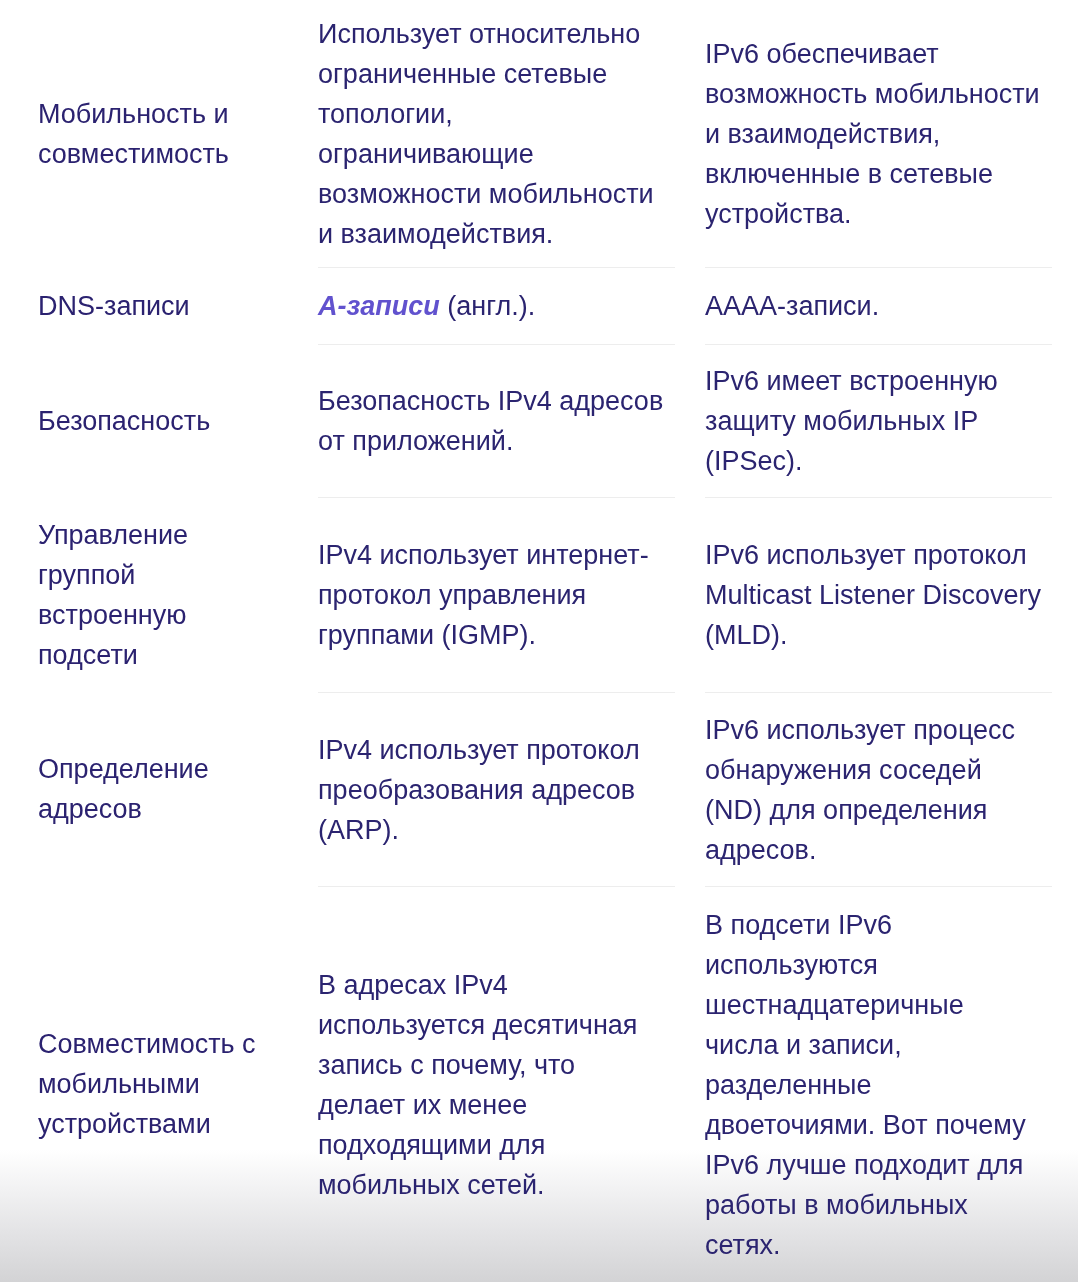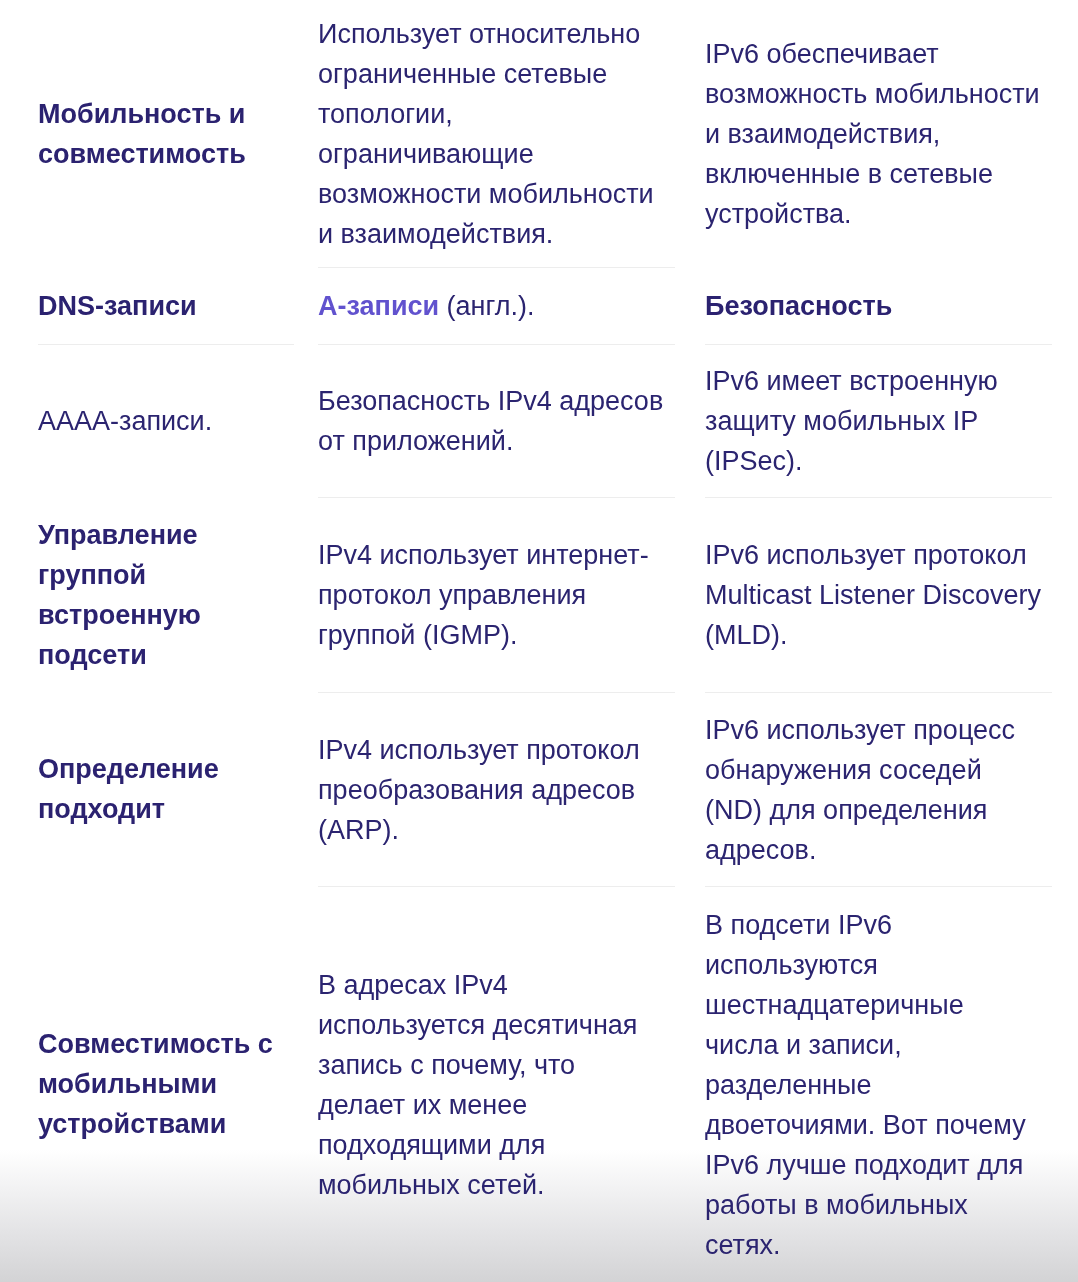--- a/index.html
+++ b/index.html
@@ -44,28 +44,29 @@
   .gap {
     
   }
   .txt {
     white-space: pre-line;
     font-size: 27px;
     line-height: 40px;
     color: var(--body-color, #2b2470);
   }
   .label-cell .txt {
-    font-weight: 700;
+    font-weight: 400;
     color: var(--label-color, #2b2270);
   }
   .link {
     font-weight: 700;
     color: var(--link-color, #6152ce);
     cursor: pointer;
     text-decoration: none;
+    font-style: italic;
   }
 </style>
 </head>
 <body>
 
 <div class="page">
   <div class="compare-table">
 
     <div class="cell label-cell">
       <div class="txt">Мобильность и
@@ -90,26 +91,26 @@
     </div>
 
     <div class="cell label-cell">
       <div class="txt">DNS-записи</div>
     </div>
     <div class="gap"></div>
     <div class="cell bordered">
       <div class="txt"><span class="link">А-записи</span><span> (англ.).</span></div>
     </div>
     <div class="gap"></div>
+    <div class="cell bordered">
+      <div class="txt">AAAA-записи.</div>
+    </div>
+
     <div class="cell label-cell">
       <div class="txt">Безопасность</div>
-    </div>
-
-    <div class="cell bordered">
-      <div class="txt">AAAA-записи.</div>
     </div>
     <div class="gap"></div>
     <div class="cell bordered">
       <div class="txt">Безопасность IPv4 адресов
 от приложений.</div>
     </div>
     <div class="gap"></div>
     <div class="cell bordered">
       <div class="txt">IPv6 имеет встроенную
 защиту мобильных IP
@@ -119,32 +120,32 @@
     <div class="cell label-cell">
       <div class="txt">Управление
 группой
 встроенную
 подсети</div>
     </div>
     <div class="gap"></div>
     <div class="cell bordered">
       <div class="txt">IPv4 использует интернет-
 протокол управления
-группой (IGMP).</div>
+группами (IGMP).</div>
     </div>
     <div class="gap"></div>
     <div class="cell bordered">
       <div class="txt">IPv6 использует протокол
 Multicast Listener Discovery
 (MLD).</div>
     </div>
 
     <div class="cell label-cell">
       <div class="txt">Определение
-подходит</div>
+адресов</div>
     </div>
     <div class="gap"></div>
     <div class="cell bordered">
       <div class="txt">IPv4 использует протокол
 преобразования адресов
 (ARP).</div>
     </div>
     <div class="gap"></div>
     <div class="cell bordered">
       <div class="txt">IPv6 использует процесс

